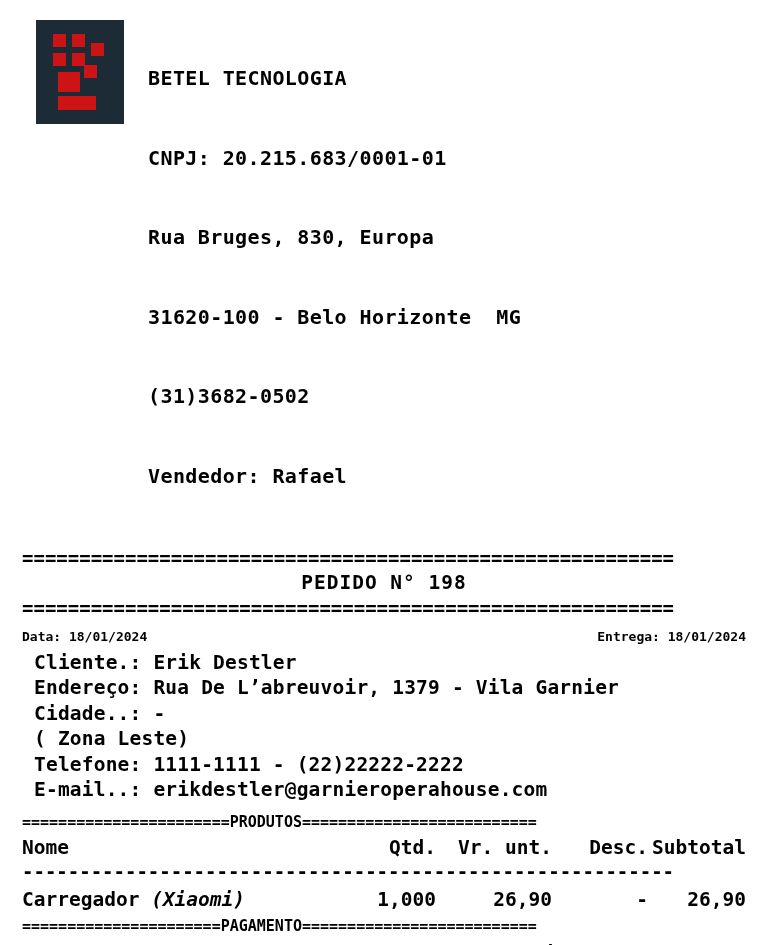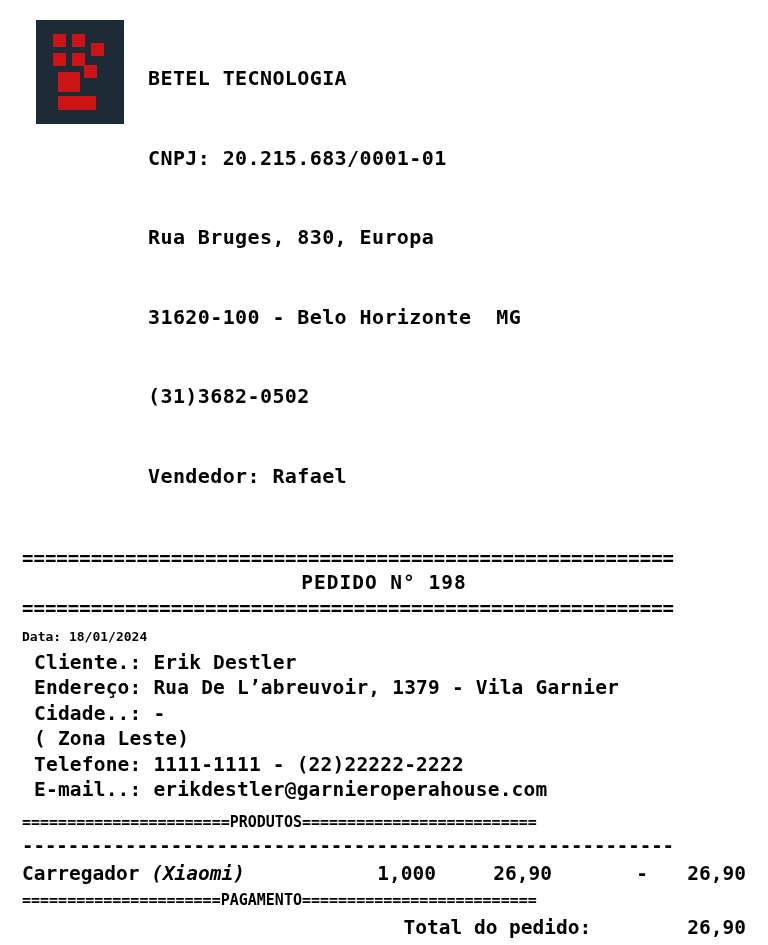--- a/index.html
+++ b/index.html
@@ -142,31 +142,39 @@
   </div>
 
   <div class="sp6"></div>
   <div class="rule">=========================================================</div>
   <div class="pedido-title">PEDIDO N° 198</div>
   <div class="rule">=========================================================</div>
   <div class="sp6"></div>
 
   <div class="row-split">
     <span>Data: 18/01/2024</span>
+    <span>Entrega: 18/01/2024</span>
   </div>
   <div class="line">Cliente.: Erik Destler</div>
   <div class="line">Endereço: Rua De L’abreuvoir, 1379 - Vila Garnier</div>
   <div class="line">Cidade..: -</div>
   <div class="line">( Zona Leste)</div>
   <div class="line">Telefone: 1111-1111 - (22)22222-2222</div>
   <div class="line">E-mail..: erikdestler@garnieroperahouse.com</div>
 
   <div class="sp6"></div>
 
   <div class="sec-band">=======================PRODUTOS==========================</div>
+  <div class="cols">
+    <span class="prod-name">Nome</span>
+    <span class="c-qtd">Qtd.</span>
+    <span class="c-vr">Vr. unt.</span>
+    <span class="c-desc">Desc.</span>
+    <span class="c-sub">Subtotal</span>
+  </div>
   <div class="rule thin">---------------------------------------------------------</div>
   <div class="sp6"></div>
   <div class="cols">
     <span class="prod-name"><span>Carregador </span><span class="italic">(Xiaomi)</span></span>
     <span class="c-qtd">1,000</span>
     <span class="c-vr">26,90</span>
     <span class="c-desc">-</span>
     <span class="c-sub">26,90</span>
   </div>
 

